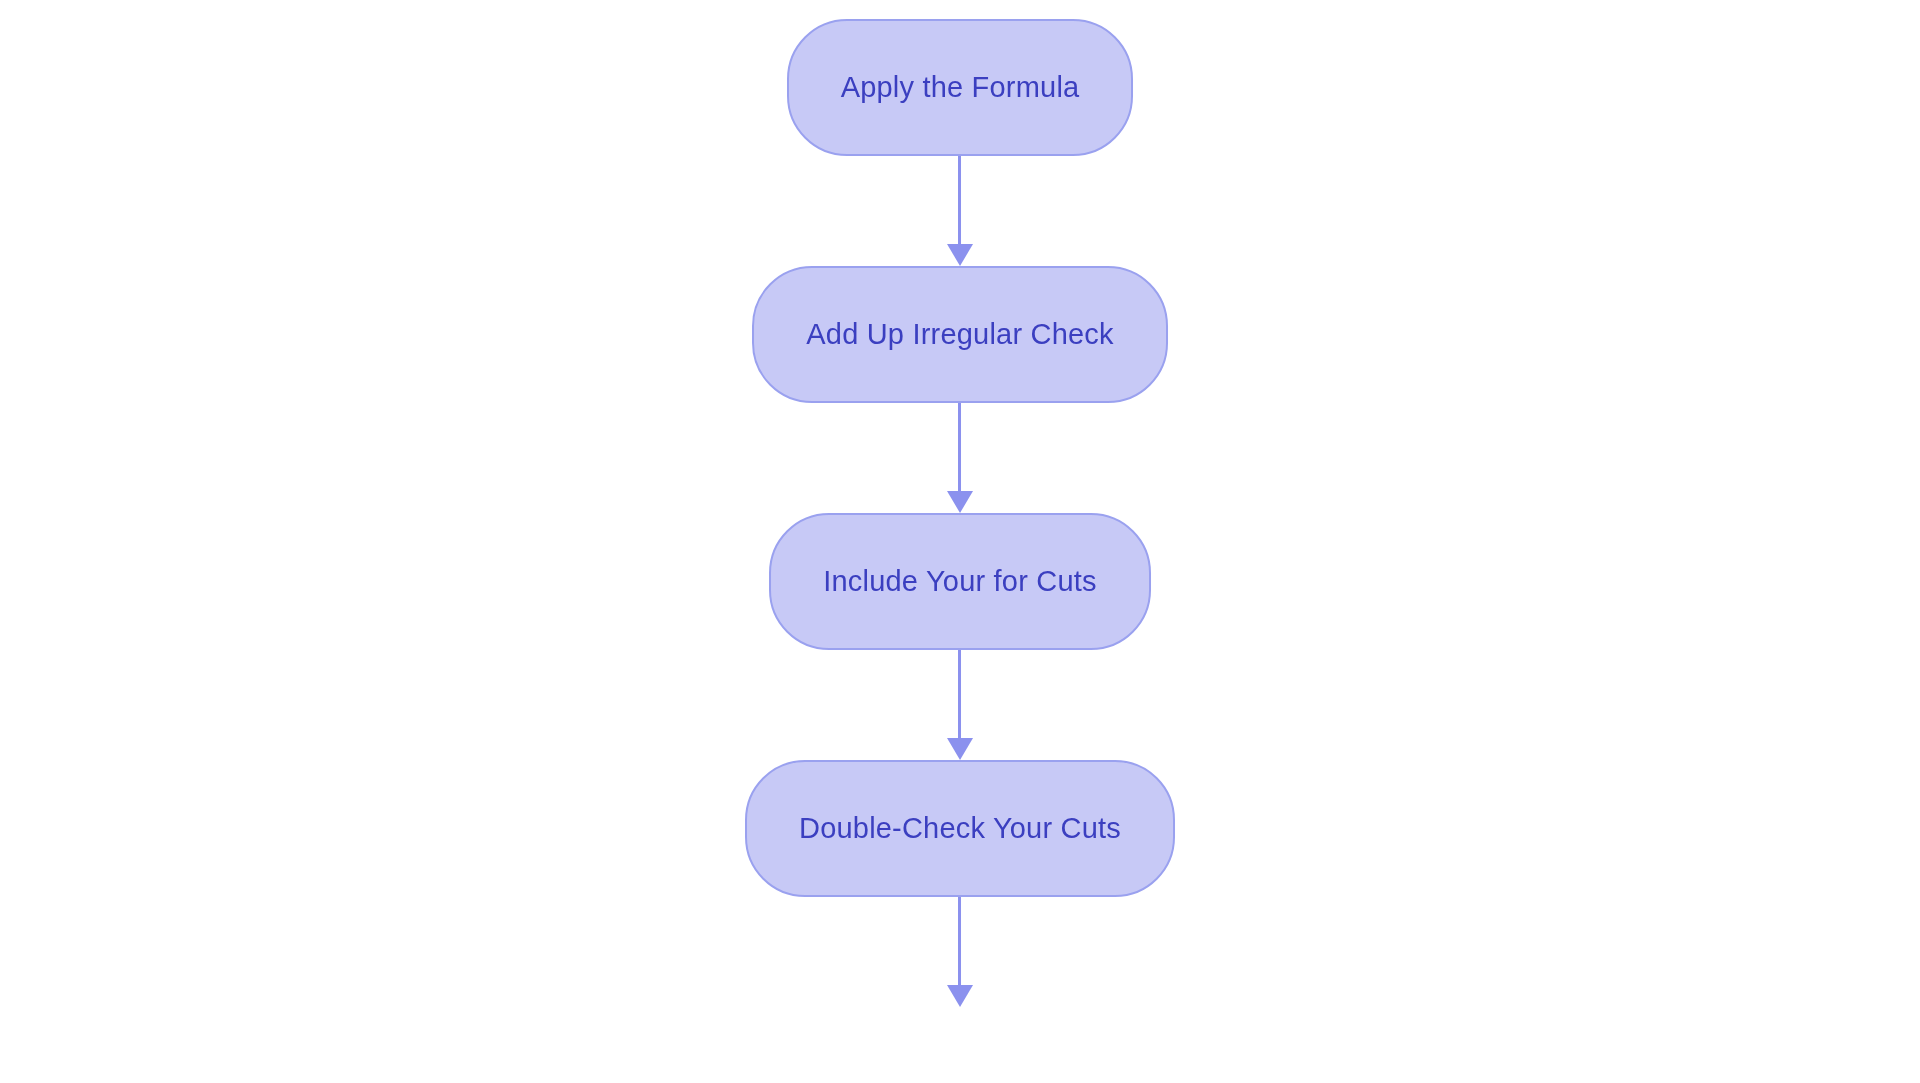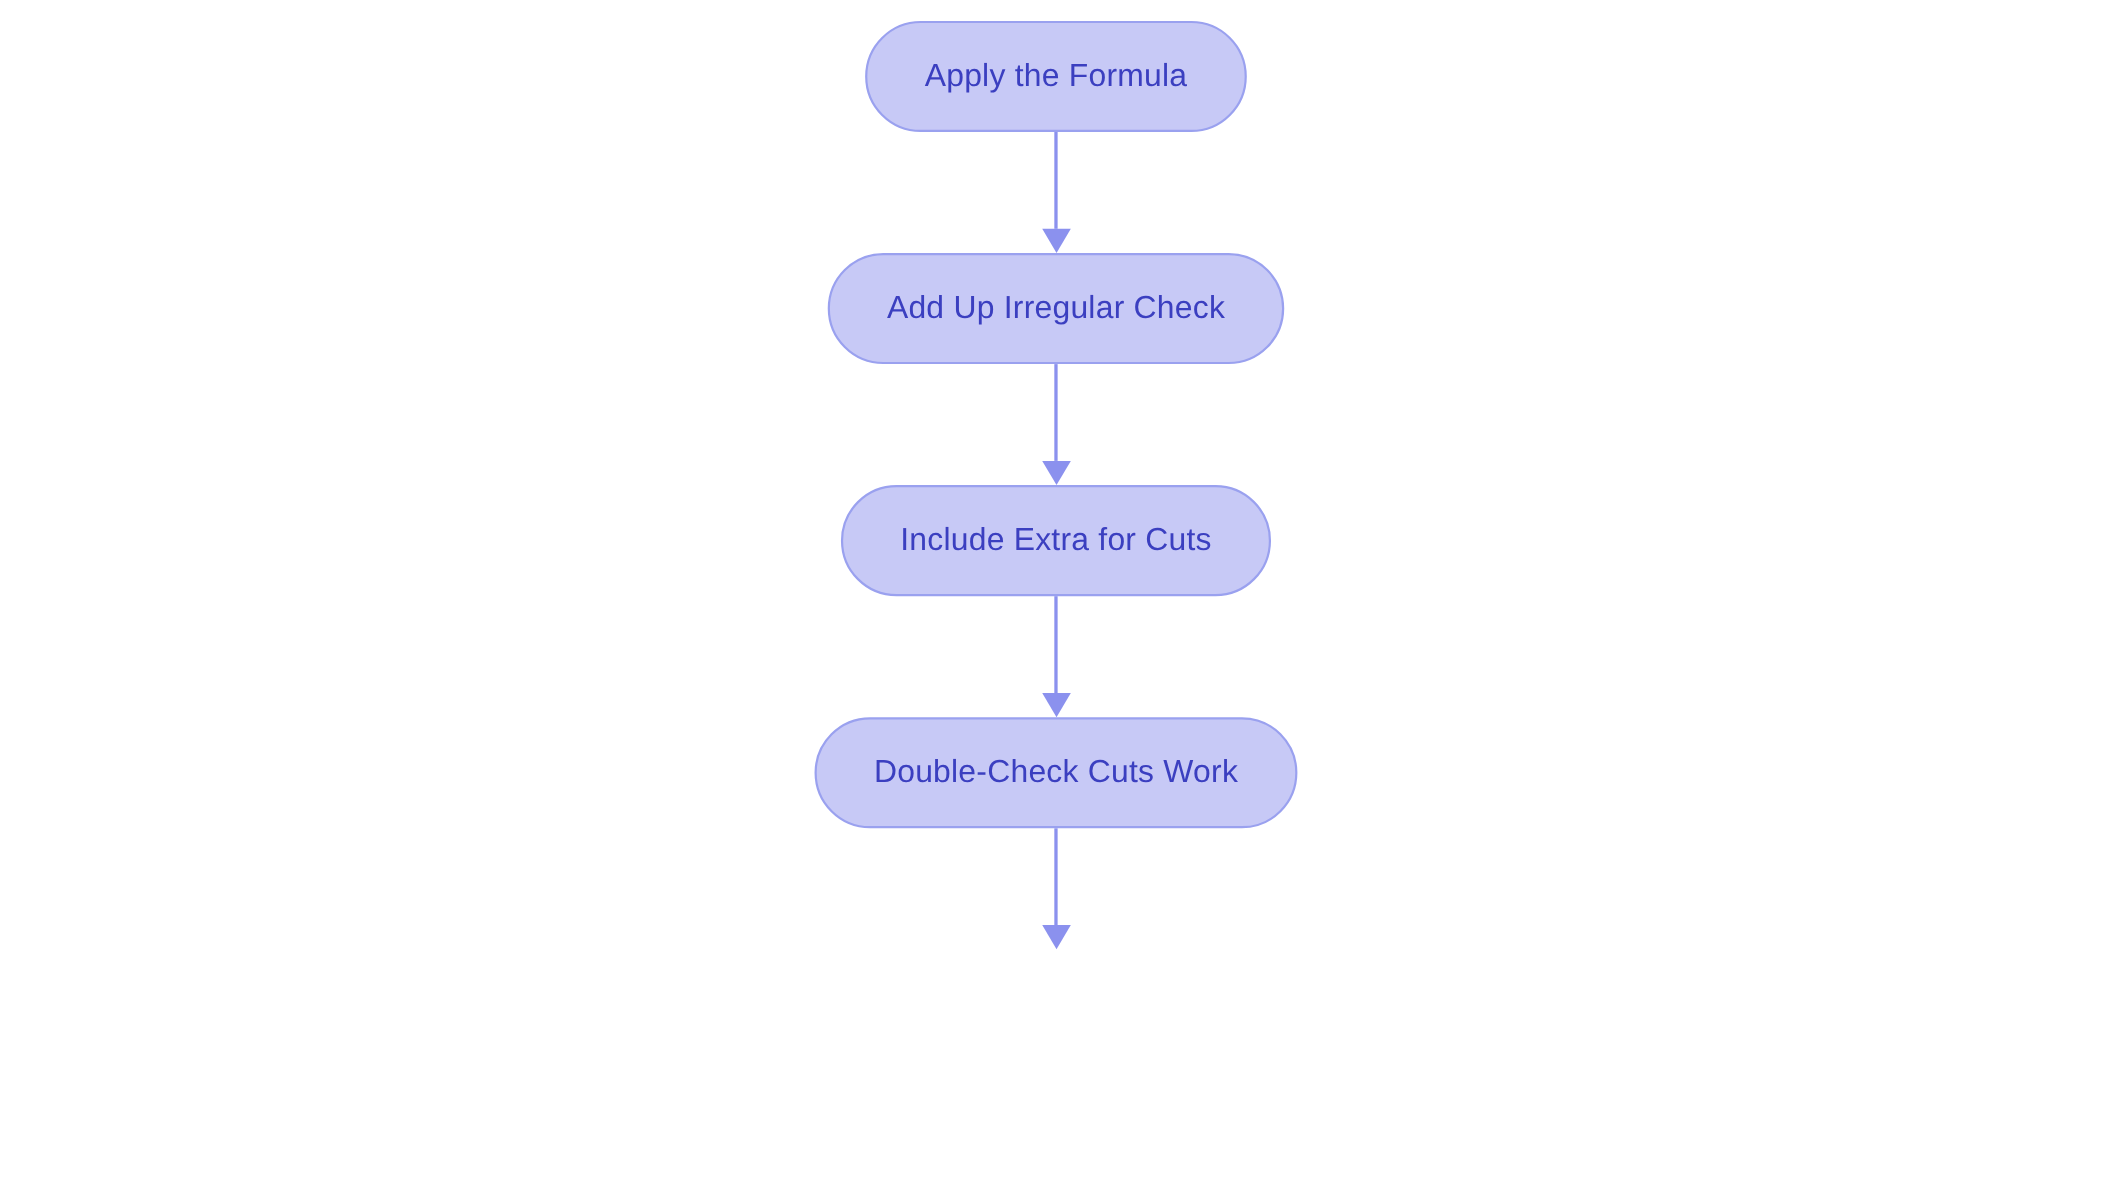--- a/index.html
+++ b/index.html
@@ -23,21 +23,21 @@
     position: absolute;
     left: 50%;
     top: 19px;
     transform: translateX(-50%);
     display: flex;
     flex-direction: column;
     align-items: center;
   }
 
   .flow-node {
-    height: 101px;
+    height: 137px;
     padding: 0 52px;
     border-radius: 60px;
     background: #c7c9f6;
     border: 2px solid #9aa1ef;
     display: flex;
     align-items: center;
     justify-content: center;
     white-space: nowrap;
   }
 
@@ -87,30 +87,30 @@
     <div class="flow-node">
       <span class="node-label">Add Up Irregular Check</span>
     </div>
 
     <div class="flow-connector">
       <div class="connector-line"></div>
       <div class="connector-arrowhead"></div>
     </div>
 
     <div class="flow-node">
-      <span class="node-label">Include Extra for Cuts</span>
+      <span class="node-label">Include Your for Cuts</span>
     </div>
 
     <div class="flow-connector">
       <div class="connector-line"></div>
       <div class="connector-arrowhead"></div>
     </div>
 
     <div class="flow-node">
-      <span class="node-label">Double-Check Cuts Work</span>
+      <span class="node-label">Double-Check Your Cuts</span>
     </div>
 
     <div class="flow-connector">
       <div class="connector-line"></div>
       <div class="connector-arrowhead"></div>
     </div>
 
 
   </div>
 </div>

